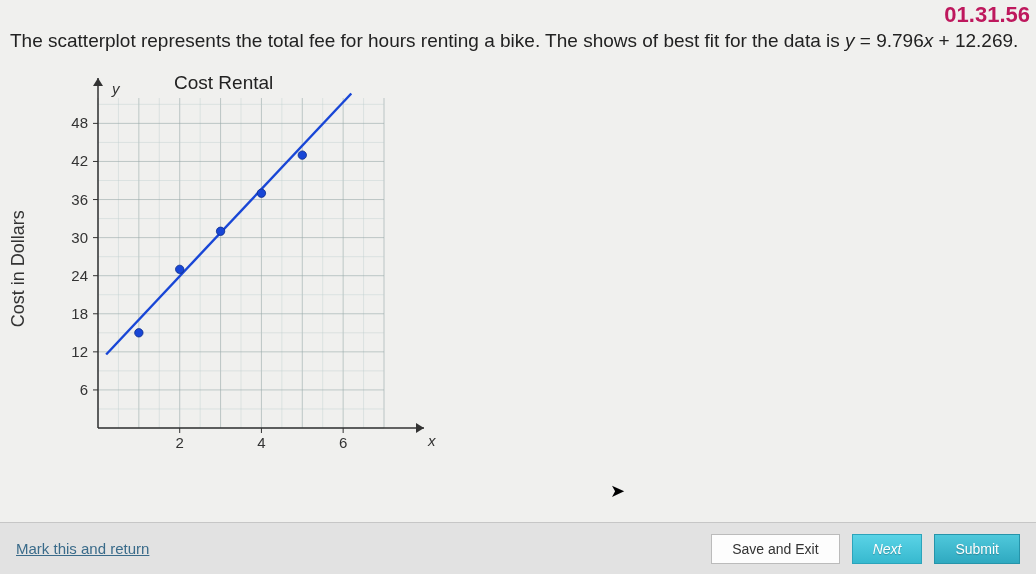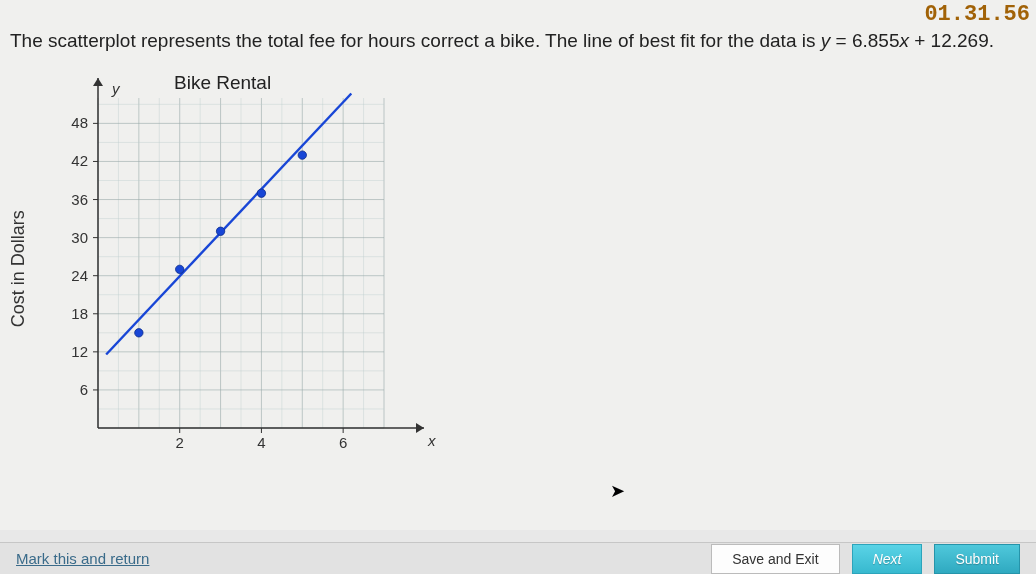--- a/index.html
+++ b/index.html
@@ -8,24 +8,24 @@
     background: #e8e8e8;
     width: 1036px;
     height: 574px;
     overflow: hidden;
     position: relative;
   }
   .timer {
     position: absolute;
     top: 2px;
     right: 6px;
-    color: #a16207;
+    color: #be185d;
     font-size: 22px;
     font-weight: bold;
-    font-family: Liberation Mono, monospace;
+    font-family: Liberation Sans, sans-serif;
   }
   .content {
     background: #f0f0ee;
     padding: 6px 10px 0 10px;
     height: 530px;
   }
   .question {
     font-size: 19px;
     color: #222;
     margin: 22px 0 14px 0;
@@ -71,21 +71,21 @@
   .below-text::after {
     content:"";
     position:absolute;
     left:0; right:0; top:50%;
     height:24px;
     background: linear-gradient(to bottom, rgba(240,240,238,0) 0%, rgba(240,240,238,1) 90%);
   }
   .footer {
     position: absolute;
     left:0; right:0; bottom:0;
-    height: 32px;
+    height: 52px;
     background: #e2e2e2;
     border-top: 1px solid #c6c6c6;
     display: flex;
     align-items: center;
     padding: 0 16px;
     gap: 12px;
   }
   .mark-link {
     color: #3a6b8a;
     font-size: 15px;
@@ -131,25 +131,25 @@
     pointer-events:none;
   }
 </style>
 </head>
 <body>
 
 <div class="timer">01.31.56</div>
 
 <div class="content">
   <p class="question">
-    <span>The scatterplot represents the total fee for hours correct a bike. The line of best fit for the data is </span><span class="ital">y</span><span> = 6.855</span><span class="ital">x</span><span> + 12.269.</span>
+    <span>The scatterplot represents the total fee for hours renting a bike. The shows of best fit for the data is </span><span class="ital">y</span><span> = 9.796</span><span class="ital">x</span><span> + 12.269.</span>
   </p>
 
   <div class="chart-wrap">
-    <div class="title">Bike Rental</div>
+    <div class="title">Cost Rental</div>
     <div class="ylabel">Cost in Dollars</div>
     <svg id="chart-svg" width="430" height="410">
         <line x1="74" y1="30" x2="74" y2="360" stroke="#9aa" stroke-width="0.6"></line>
         <line x1="94.42857142857143" y1="30" x2="94.42857142857143" y2="360" stroke="#bcc" stroke-width="0.4"></line>
         <line x1="114.85714285714286" y1="30" x2="114.85714285714286" y2="360" stroke="#9aa" stroke-width="0.6"></line>
         <line x1="135.28571428571428" y1="30" x2="135.28571428571428" y2="360" stroke="#bcc" stroke-width="0.4"></line>
         <line x1="155.71428571428572" y1="30" x2="155.71428571428572" y2="360" stroke="#9aa" stroke-width="0.6"></line>
         <line x1="176.14285714285714" y1="30" x2="176.14285714285714" y2="360" stroke="#bcc" stroke-width="0.4"></line>
         <line x1="196.57142857142856" y1="30" x2="196.57142857142856" y2="360" stroke="#9aa" stroke-width="0.6"></line>
         <line x1="217" y1="30" x2="217" y2="360" stroke="#bcc" stroke-width="0.4"></line>

